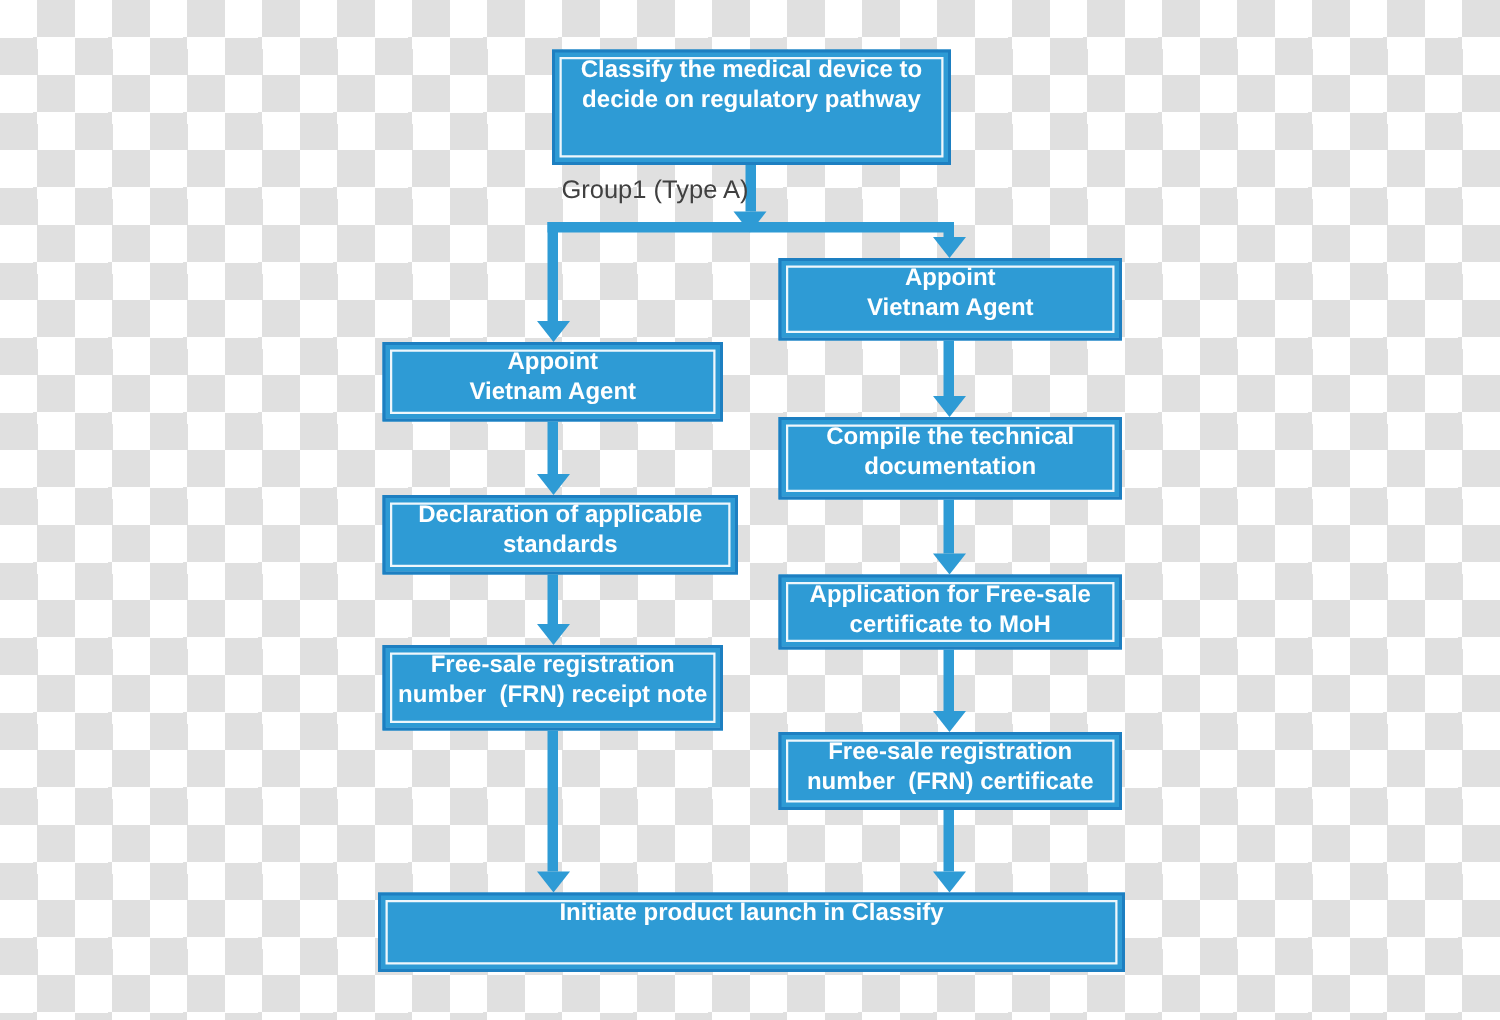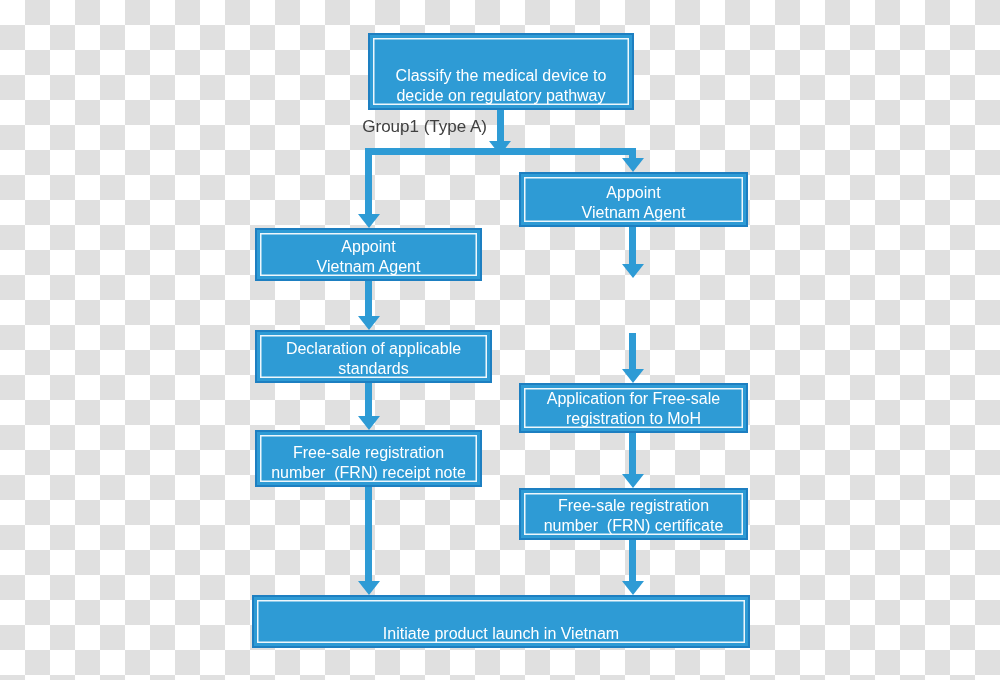--- a/index.html
+++ b/index.html
@@ -4,27 +4,28 @@
 <style>
   html,body{margin:0;padding:0;background:#ffffff;font-family:"Liberation Sans","DejaVu Sans",sans-serif;}
   .canvas{
     position:relative;width:1000px;height:680px;overflow:hidden;
     background:conic-gradient(var(--checker-gray) 0 90deg, var(--checker-white) 90deg 180deg,
                var(--checker-gray) 180deg 270deg, var(--checker-white) 270deg 360deg);
     background-size:50px 50px;
   }
   .node{
     position:absolute;box-sizing:border-box;
-    display:flex;align-items:flex-end;justify-content:center;
+    display:flex;align-items:flex-start;justify-content:center;
     background:var(--box-fill);
     border:2px solid var(--box-border);
     box-shadow: inset 0 0 0 3px var(--box-fill), inset 0 0 0 4.5px rgba(255,255,255,0.92);
     color:var(--box-text);
     font-size:16px;line-height:1.25;text-align:center;
     padding:2px 6px;
+    font-weight:bold;
   }
   .node-label{white-space:pre-wrap;}
   .vline{position:absolute;width:7px;background:var(--arrow);}
   .hline{position:absolute;height:7px;background:var(--arrow);}
   .ahead{
     position:absolute;width:0;height:0;
     border-left:11px solid transparent;border-right:11px solid transparent;
     border-top:14px solid var(--arrow);
   }
   .branch-label{
@@ -38,21 +39,21 @@
 <div class="canvas">
 
   <div class="node" style="left:368px;top:33px;width:266px;height:77px">
     <span class="node-label">Classify the medical device to
 decide on regulatory pathway</span>
   </div>
 
   <div class="vline" style="left:497px;top:110px;height:31px"></div>
   <div class="ahead" style="left:489px;top:141px"></div>
 
-  <div class="branch-label" style="left:300px;top:117px;width:187px;text-align:right">Group1 (Type A)</div>
+  <div class="branch-label" style="left:312px;top:117px;width:187px;text-align:right">Group1 (Type A)</div>
 
   <div class="hline" style="left:365px;top:148px;width:271px"></div>
 
   <div class="vline" style="left:365px;top:148px;height:66px"></div>
   <div class="ahead" style="left:358px;top:214px"></div>
 
   <div class="vline" style="left:629px;top:148px;height:10px"></div>
   <div class="ahead" style="left:622px;top:158px"></div>
 
   <div class="node" style="left:255px;top:228px;width:227px;height:53px">
@@ -80,37 +81,41 @@
   <div class="ahead" style="left:358px;top:581px"></div>
 
   <div class="node" style="left:519px;top:172px;width:229px;height:55px">
     <span class="node-label">Appoint
 Vietnam Agent</span>
   </div>
 
   <div class="vline" style="left:629px;top:227px;height:37px"></div>
   <div class="ahead" style="left:622px;top:264px"></div>
 
+  <div class="node" style="left:519px;top:278px;width:229px;height:55px">
+    <span class="node-label">Compile the technical
+documentation</span>
+  </div>
 
   <div class="vline" style="left:629px;top:333px;height:36px"></div>
   <div class="ahead" style="left:622px;top:369px"></div>
 
   <div class="node" style="left:519px;top:383px;width:229px;height:50px">
     <span class="node-label">Application for Free-sale
-registration to MoH</span>
+certificate to MoH</span>
   </div>
 
   <div class="vline" style="left:629px;top:433px;height:41px"></div>
   <div class="ahead" style="left:622px;top:474px"></div>
 
   <div class="node" style="left:519px;top:488px;width:229px;height:52px">
     <span class="node-label">Free-sale registration
 number  (FRN) certificate</span>
   </div>
 
   <div class="vline" style="left:629px;top:540px;height:41px"></div>
   <div class="ahead" style="left:622px;top:581px"></div>
 
   <div class="node" style="left:252px;top:595px;width:498px;height:53px">
-    <span class="node-label">Initiate product launch in Vietnam</span>
+    <span class="node-label">Initiate product launch in Classify</span>
   </div>
 
 </div>
 
 </body></html>

